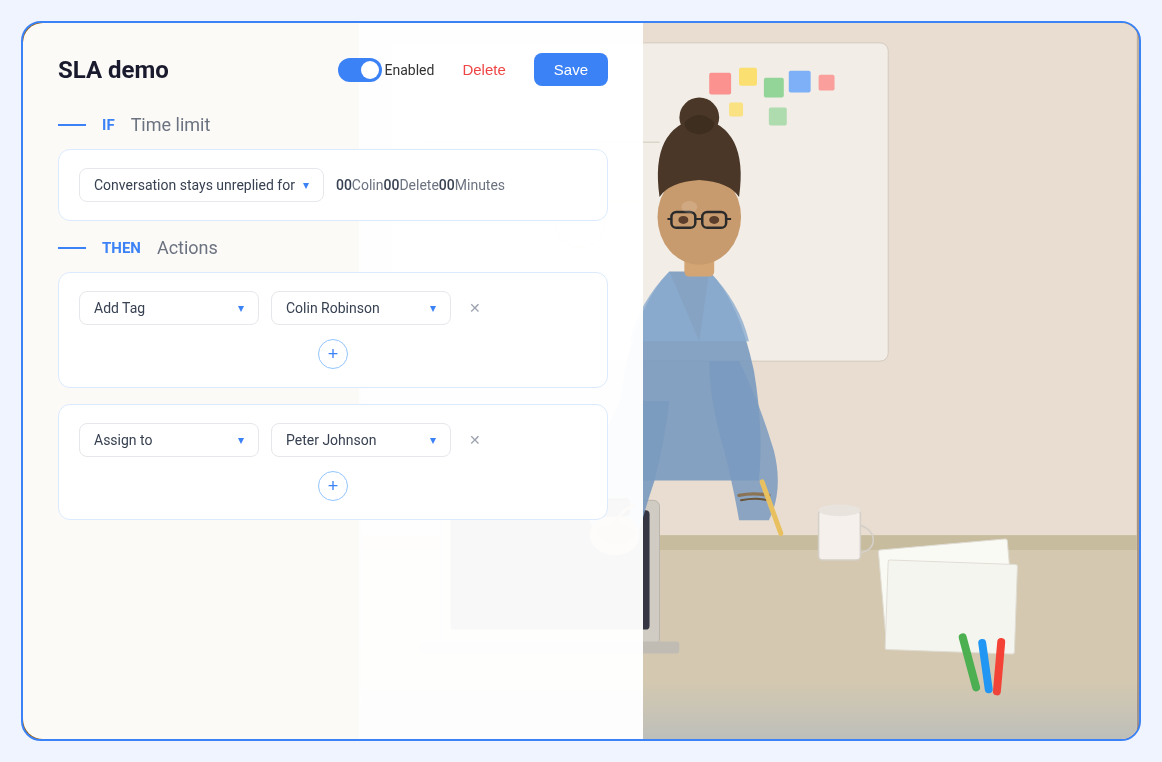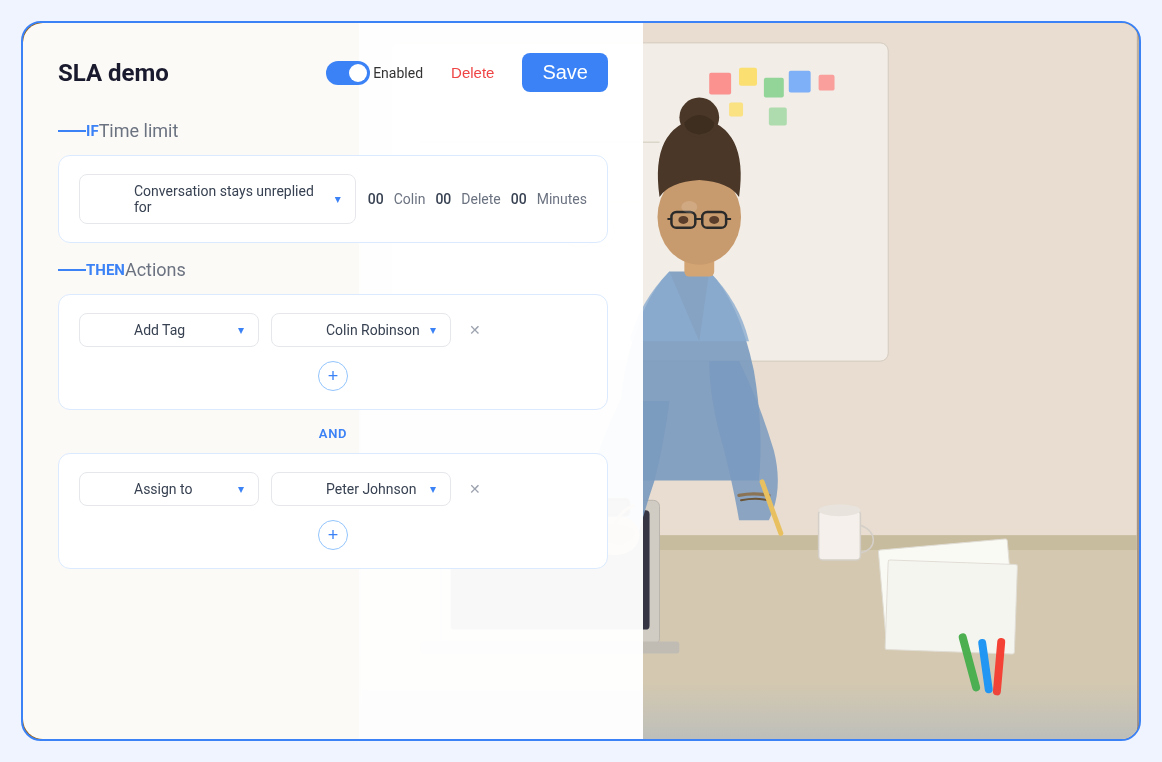--- a/index.html
+++ b/index.html
@@ -108,30 +108,30 @@
       cursor: pointer;
       padding: 6px 12px;
     }
 
     .save-btn {
       background: #3b82f6;
       color: white;
       border: none;
       border-radius: 8px;
       padding: 8px 20px;
-      font-size: 20px;
+      font-size: 15px;
       font-weight: 500;
       cursor: pointer;
     }
 
     
     .section-divider {
       display: flex;
       align-items: center;
-      gap: 0;
+      gap: 16px;
       margin-bottom: 14px;
     }
 
     .divider-line {
       width: 28px;
       height: 2px;
       background: #3b82f6;
     }
 
     .section-keyword {
@@ -172,21 +172,20 @@
       border-radius: 8px;
       cursor: pointer;
       background: #fff;
       min-width: 180px;
     }
 
     .dropdown-text {
       font-size: 14px;
       color: #374151;
       flex: 1;
-      margin-left: 40px;
     }
 
     .dropdown-arrow {
       color: #3b82f6;
       font-size: 12px;
     }
 
     .dropdown-value {
       display: flex;
       align-items: center;
@@ -236,21 +235,20 @@
       font-size: 13px;
       font-weight: 600;
       letter-spacing: 0.05em;
       margin: 4px 0 12px;
     }
 
     
     .time-fields {
       display: flex;
       align-items: center;
-      gap: 10px;
     }
 
     .time-value {
       font-size: 14px;
       color: #374151;
       font-weight: 500;
     }
 
     .time-unit {
       font-size: 14px;
@@ -420,21 +418,20 @@
           <span class="dropdown-text">Colin Robinson</span>
           <span class="dropdown-arrow">▾</span>
         </div>
         <span class="close-x">✕</span>
       </div>
       <div class="add-btn-container">
         <button class="add-btn">+</button>
       </div>
     </div>
 
-    <div class="and-label">AND</div>
 
     <div class="card">
       <div class="card-row">
         <div class="dropdown">
           <span class="dropdown-text">Assign to</span>
           <span class="dropdown-arrow">▾</span>
         </div>
         <div class="dropdown-value">
           <span class="dropdown-text">Peter Johnson</span>
           <span class="dropdown-arrow">▾</span>

